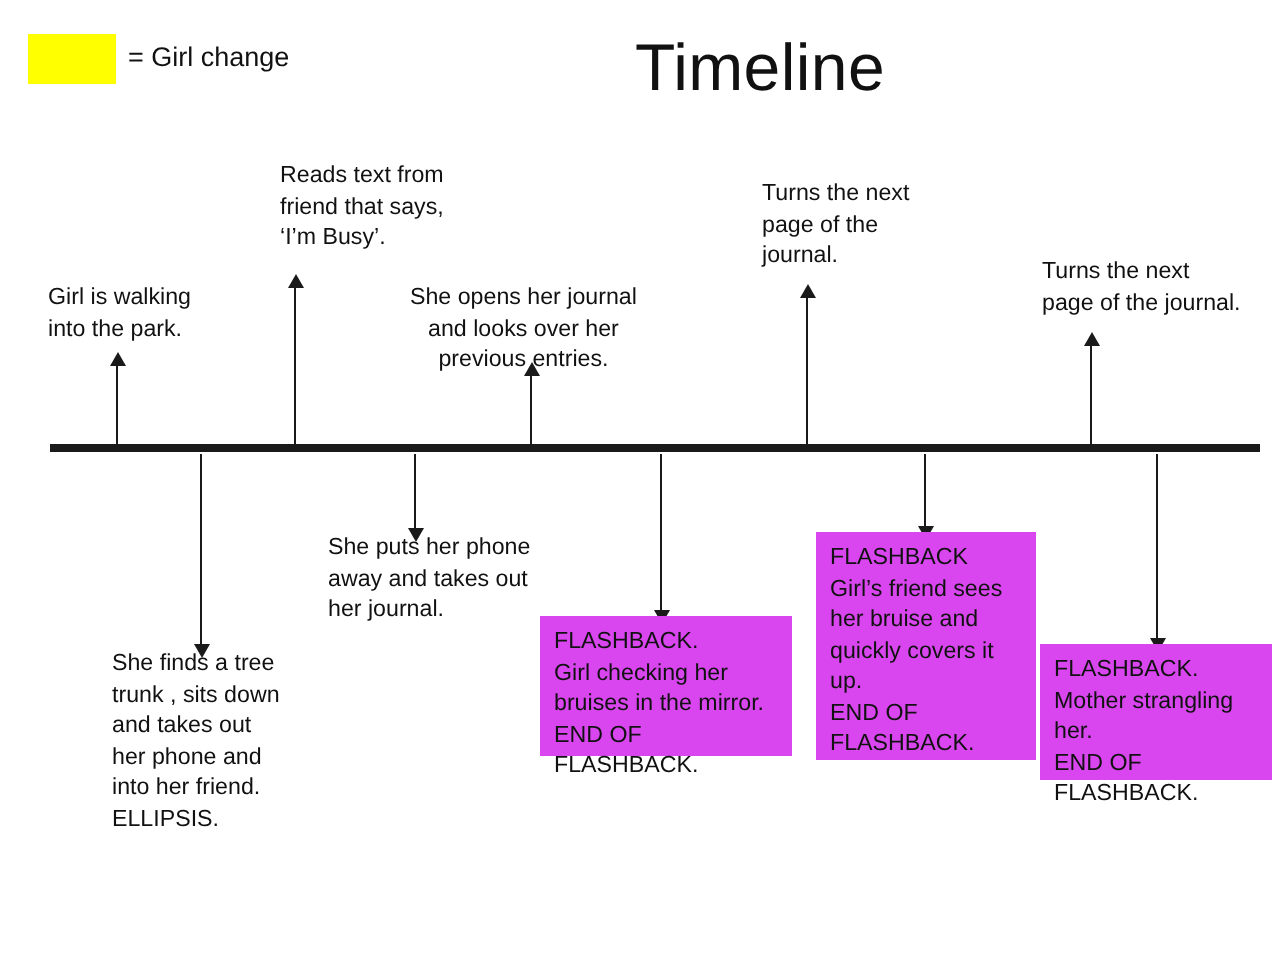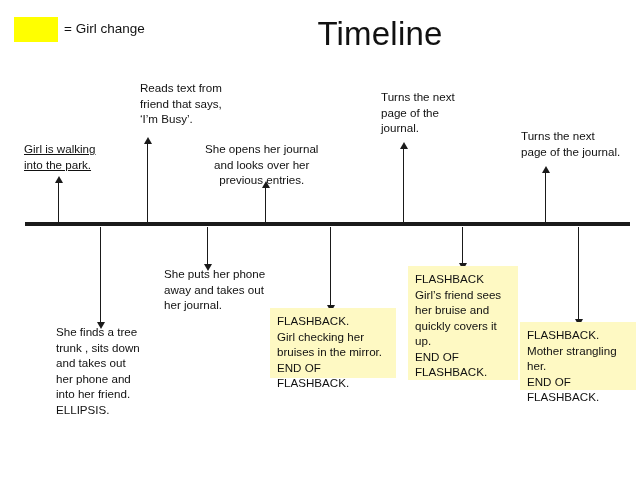--- a/index.html
+++ b/index.html
@@ -85,21 +85,21 @@
   .evt {
     position: absolute;
     font-size: 11.6px;
     line-height: 15.5px;
     white-space: pre-line;
   }
 
   
   .flash {
     position: absolute;
-    background: #fef9c3;
+    background: #d946ef;
     font-size: 11.6px;
     line-height: 15.5px;
     white-space: pre-line;
     box-sizing: border-box;
     padding: 5px 6px 6px 7px;
   }
 </style>
 </head>
 <body>
 
@@ -109,21 +109,21 @@
   <div class="legend-label">= Girl change</div>
 
   <div class="page-title">Timeline</div>
 
   <div class="axis-line"></div>
 
   <div id="layer-above">
       <div class="conn up" style="left: 58px; top: 182px; height: 41px;">
         <div class="head"></div>
       </div>
-      <div class="evt" style="left: 24px; top: 141px; text-decoration: underline;">Girl is walking
+      <div class="evt" style="left: 24px; top: 141px;">Girl is walking
 into the park.</div>
       <div class="conn up" style="left: 147px; top: 143px; height: 80px;">
         <div class="head"></div>
       </div>
       <div class="evt" style="left: 108px; top: 80px; margin-left: 32px;">Reads text from
 friend that says,
 ‘I’m Busy’.</div>
       <div class="conn up" style="left: 265px; top: 187px; height: 36px;">
         <div class="head"></div>
       </div>

